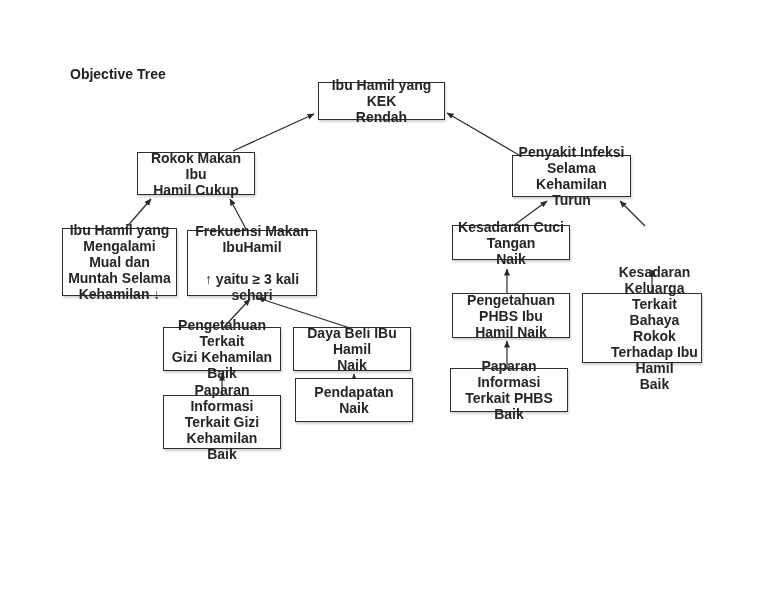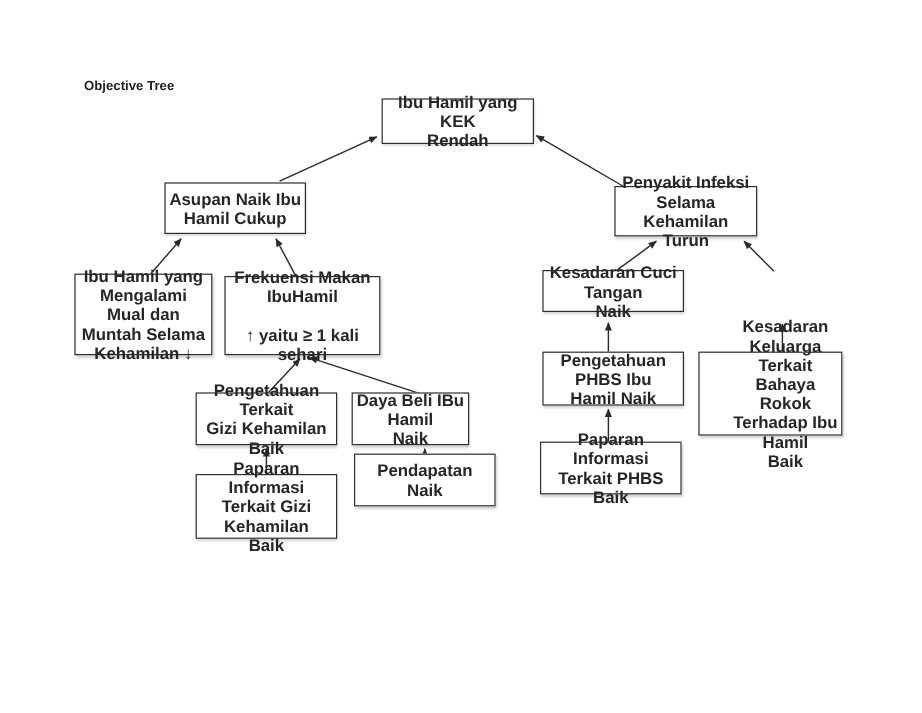--- a/index.html
+++ b/index.html
@@ -13,21 +13,21 @@
     height: 594px;
     background: #ffffff;
     font-family: "Liberation Sans", sans-serif;
     color: #262626;
     overflow: hidden;
   }
   .diagram-title {
     position: absolute;
     left: 70px;
     top: 66px;
-    font-size: 11px;
+    font-size: 14px;
     font-weight: 700;
     color: #1f1f1f;
   }
   .edges {
     position: absolute;
     left: 0;
     top: 0;
     width: 768px;
     height: 594px;
     pointer-events: none;
@@ -50,21 +50,21 @@
   }
   
   .n-goal            { left: 318px; top:  82px; width: 127px; height: 38px; }
   .n-asupan          { left: 137px; top: 152px; width: 118px; height: 43px; }
   .n-penyakit        { left: 512px; top: 155px; width: 119px; height: 42px; }
   .n-mual            { left:  62px; top: 228px; width: 115px; height: 68px; }
   .n-frekuensi       { left: 187px; top: 230px; width: 130px; height: 66px; }
   .n-cuci            { left: 452px; top: 225px; width: 118px; height: 35px; }
   .n-anggota         { left: 578px; top: 225px; width: 124px; height: 42px; }
   .n-pengetahuan-gizi{ left: 163px; top: 327px; width: 118px; height: 44px; }
-  .n-daya-beli       { left: 293px; top: 327px; width: 98px; height: 44px; }
+  .n-daya-beli       { left: 293px; top: 327px; width: 118px; height: 44px; }
   .n-phbs            { left: 452px; top: 293px; width: 118px; height: 45px; }
   .n-kesadaran-rokok { left: 582px; top: 293px; width: 120px; height: 70px; padding-left: 28px; }
   .n-paparan-gizi    { left: 163px; top: 395px; width: 118px; height: 54px; }
   .n-pendapatan      { left: 295px; top: 378px; width: 118px; height: 44px; }
   .n-paparan-phbs    { left: 450px; top: 368px; width: 118px; height: 44px; }
 </style>
 </head>
 <body>
 
 <div class="page">
@@ -89,31 +89,31 @@
       <line x1="513" y1="226" x2="547" y2="201" marker-end="url(#arr)"></line>
       <line x1="645" y1="226" x2="620" y2="201" marker-end="url(#arr)"></line>
       <line x1="507" y1="294" x2="507" y2="269" marker-end="url(#arr)"></line>
       <line x1="507" y1="369" x2="507" y2="341" marker-end="url(#arr)"></line>
       <line x1="652" y1="294" x2="652" y2="270" marker-end="url(#arr)"></line>
     </g>
   </svg>
 
   <div class="node n-goal">Ibu Hamil yang KEK
 Rendah</div>
-  <div class="node n-asupan">Asupan Naik Ibu
+  <div class="node n-asupan">Rokok Makan Ibu
 Hamil Cukup</div>
   <div class="node n-mual">Ibu Hamil yang
 Mengalami Mual dan
 Muntah Selama
 Kehamilan ↓</div>
   <div class="node n-penyakit">Penyakit Infeksi Selama
 Kehamilan Turun</div>
   <div class="node n-frekuensi">Frekuensi Makan IbuHamil
 
-↑ yaitu ≥ 1 kali sehari</div>
+↑ yaitu ≥ 3 kali sehari</div>
   <div class="node n-cuci">Kesadaran Cuci Tangan
 Naik</div>
   <div class="node n-pengetahuan-gizi">Pengetahuan Terkait
 Gizi Kehamilan Baik</div>
   <div class="node n-daya-beli">Daya Beli IBu Hamil
 Naik</div>
   <div class="node n-phbs">Pengetahuan PHBS Ibu
 Hamil Naik</div>
   <div class="node n-kesadaran-rokok">Kesadaran Keluarga
 Terkait Bahaya Rokok

